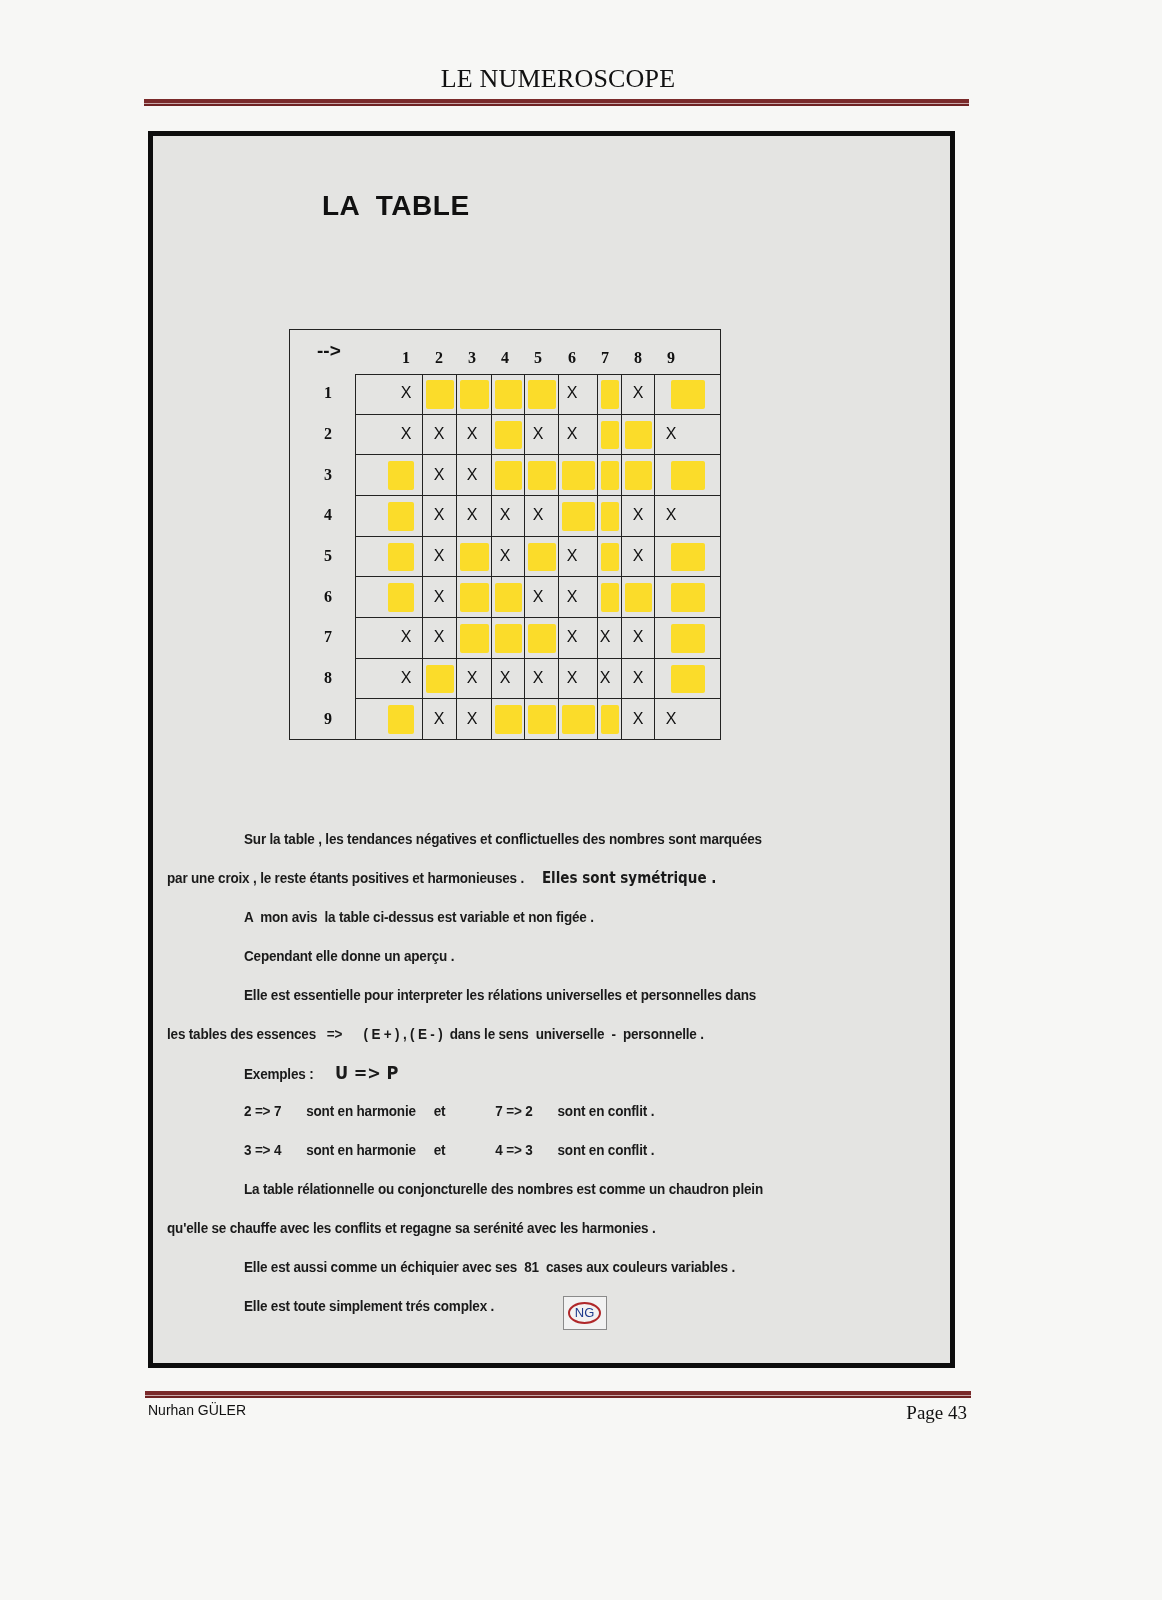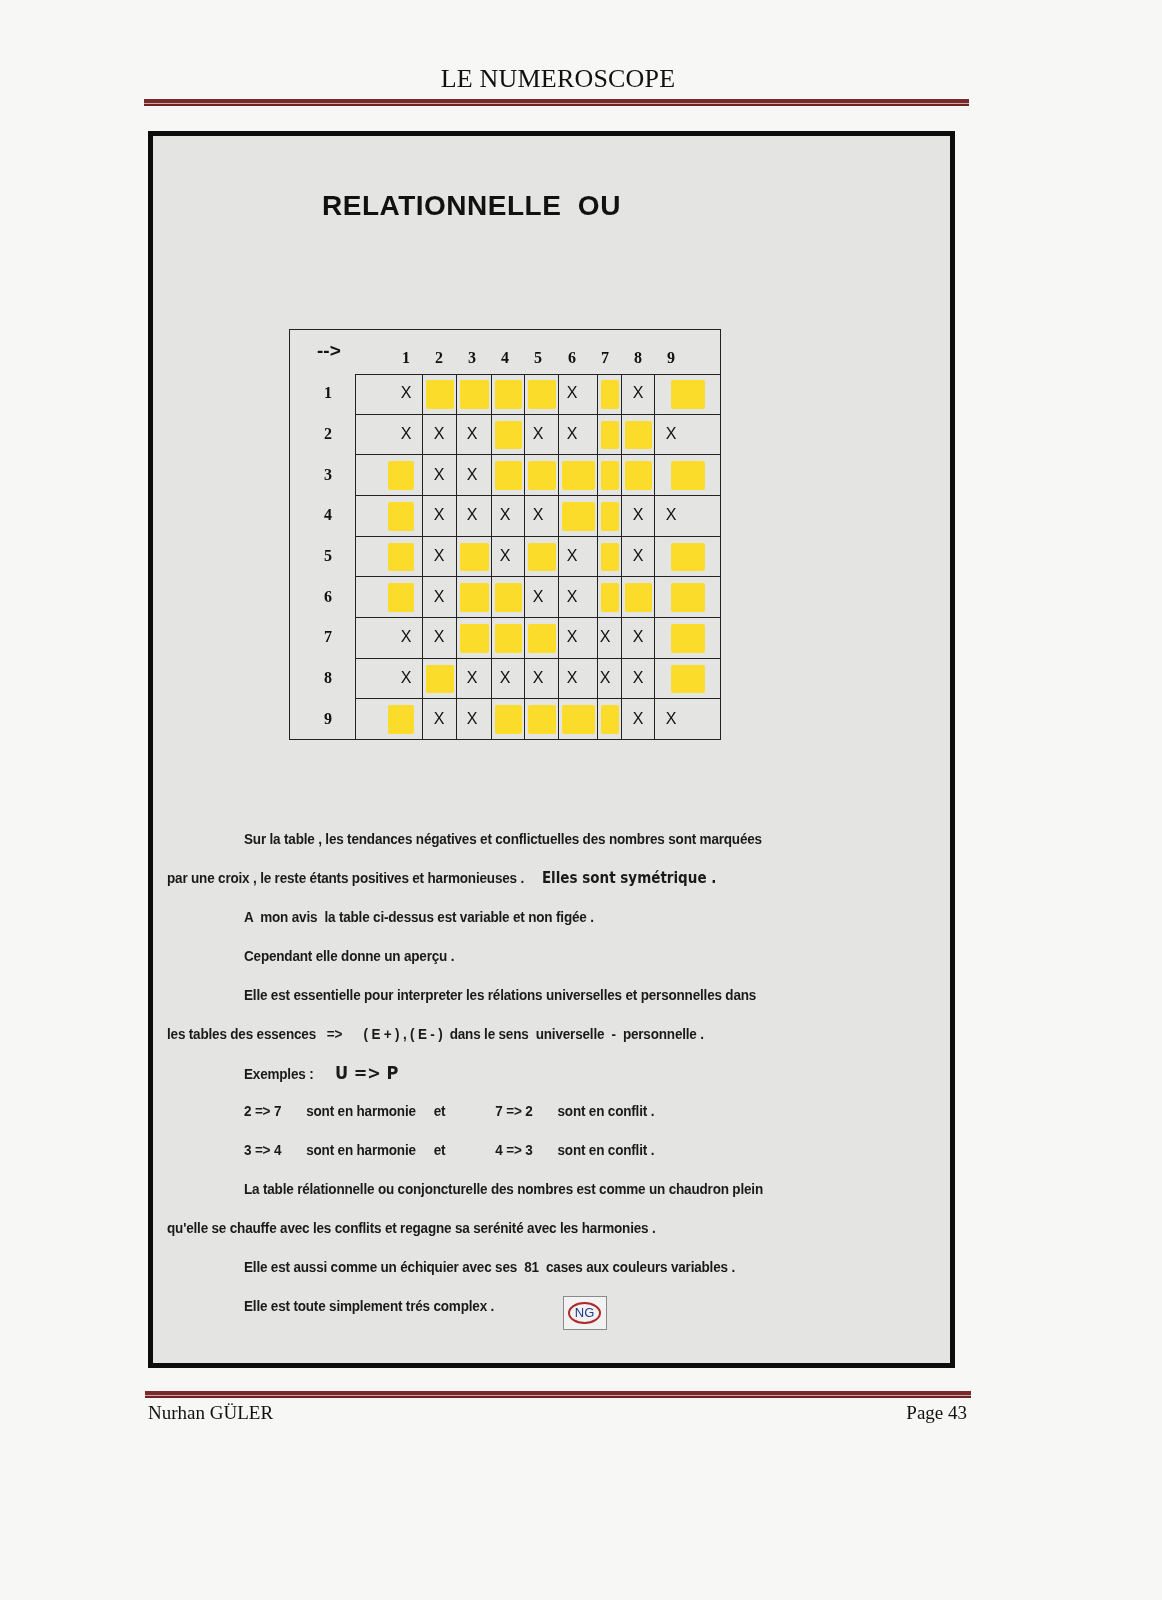--- a/index.html
+++ b/index.html
@@ -67,33 +67,33 @@
     .logo {
       left: 563px; top: 1296px; width: 44px; height: 34px;
       border: 1.5px solid #8a8a8a; background: #f2f2f2; box-sizing: border-box;
     }
     .logo .ring {
       position: absolute; left: 4px; top: 5px; width: 33px; height: 22px;
       border: 2px solid #b0282a; border-radius: 50%; box-sizing: border-box;
       text-align: center; line-height: 18px; font-size: 13px; color: #1d3a8c;
       font-family: "Liberation Sans", sans-serif;
     }
-    .footer-left { left: 148px; top: 1402px; font-family: Liberation Serif, serif; font-size: 19px; color: #111; }
+    .footer-left { left: 148px; top: 1402px; font-family: Liberation Sans, sans-serif; font-size: 14px; color: #111; }
     .footer-right { left: 800px; width: 167px; text-align: right; top: 1402px; font-family: "Liberation Serif", serif; font-size: 19px; color: #111; }
   </style>
 </head>
 <body>
 
 <div class="abs running-head">LE NUMEROSCOPE</div>
 <div class="abs rule rule-top"></div>
 
 <div class="abs frame"></div>
 
 <div class="abs title">
-  <div>RELATIONNELLE  OU</div>
+  <div>LA  TABLE</div>
 </div>
 
 <div class="abs tbl-outer"></div>
 <div class="abs corner-arrow">--&gt;</div>
 <div id="col-heads">
     <div class="abs col-head" style="left: 391px;">1</div>
     <div class="abs col-head" style="left: 424px;">2</div>
     <div class="abs col-head" style="left: 457px;">3</div>
     <div class="abs col-head" style="left: 490px;">4</div>
     <div class="abs col-head" style="left: 523px;">5</div>

